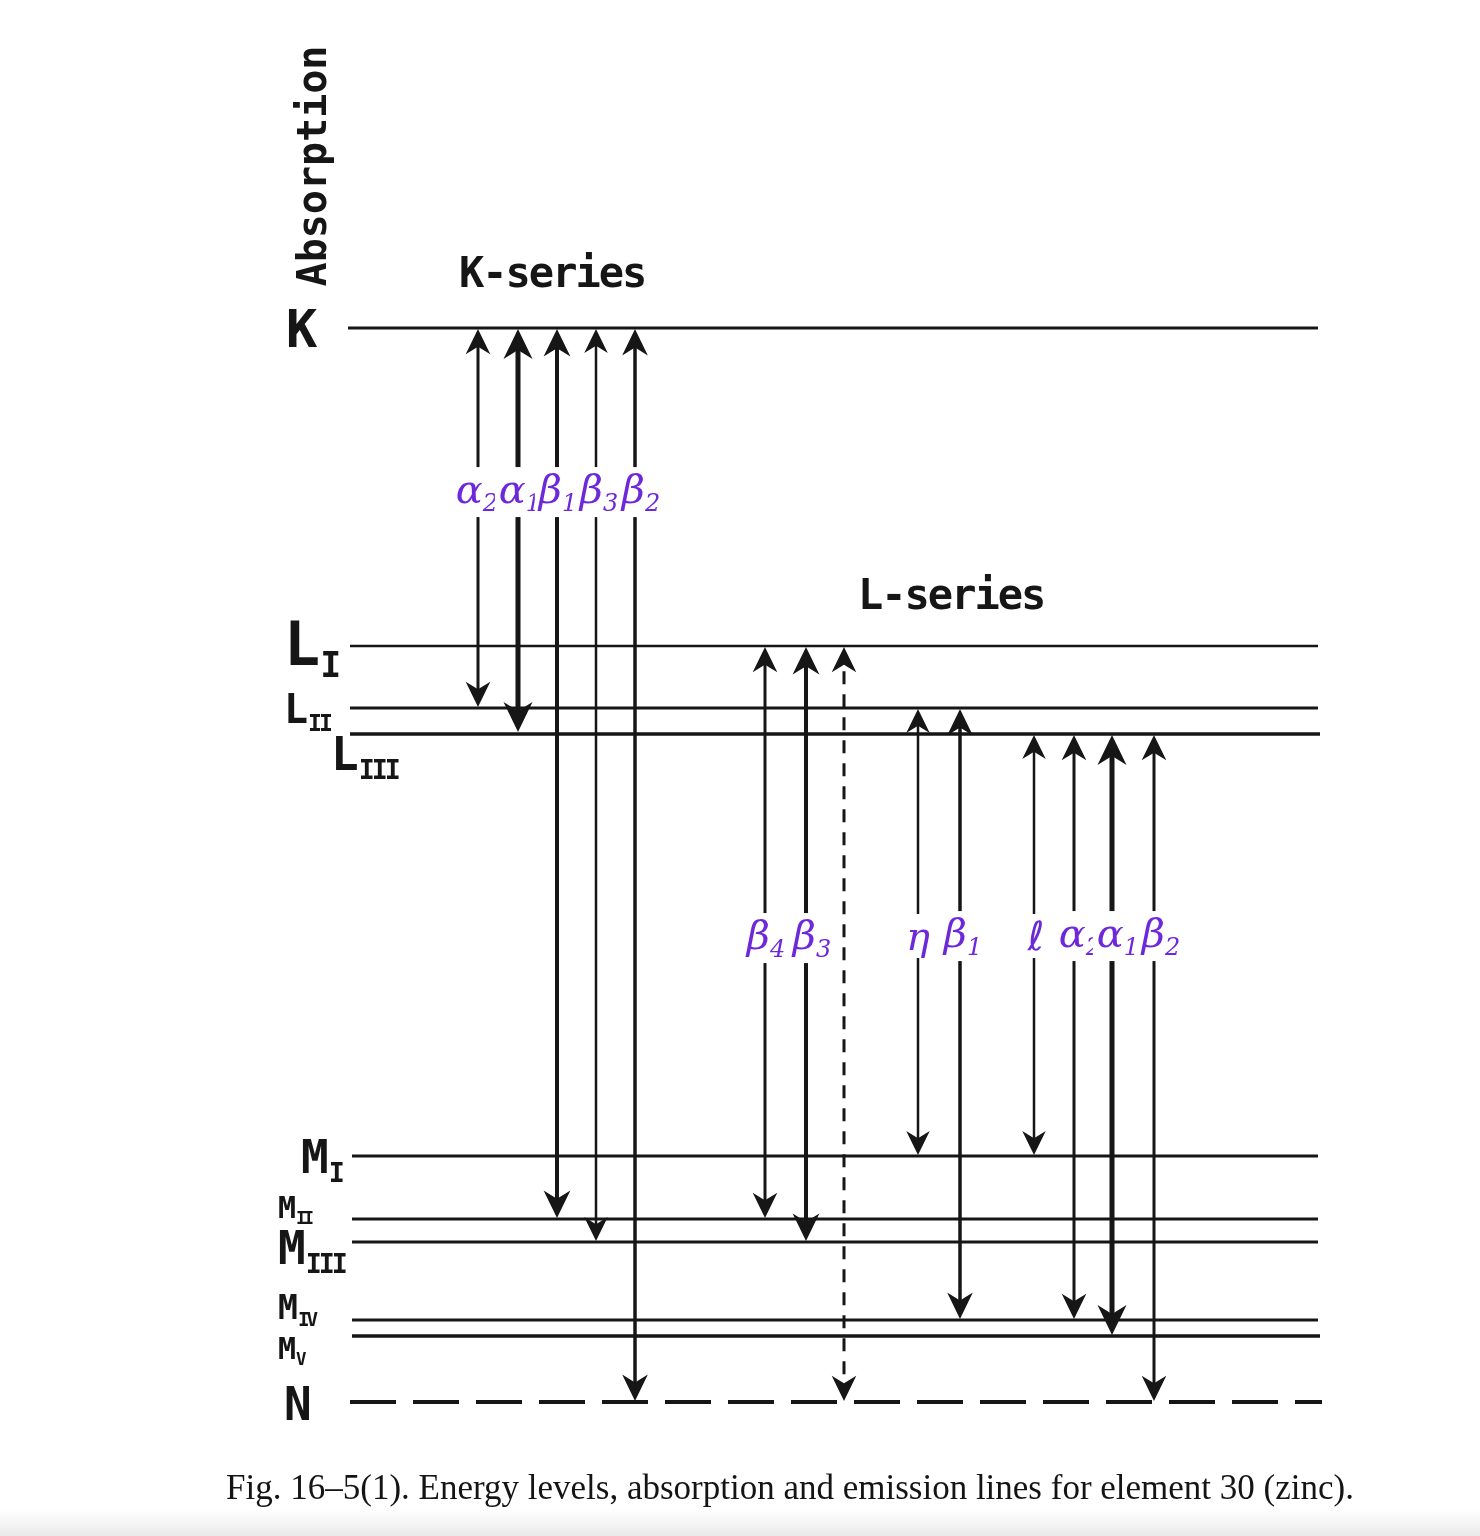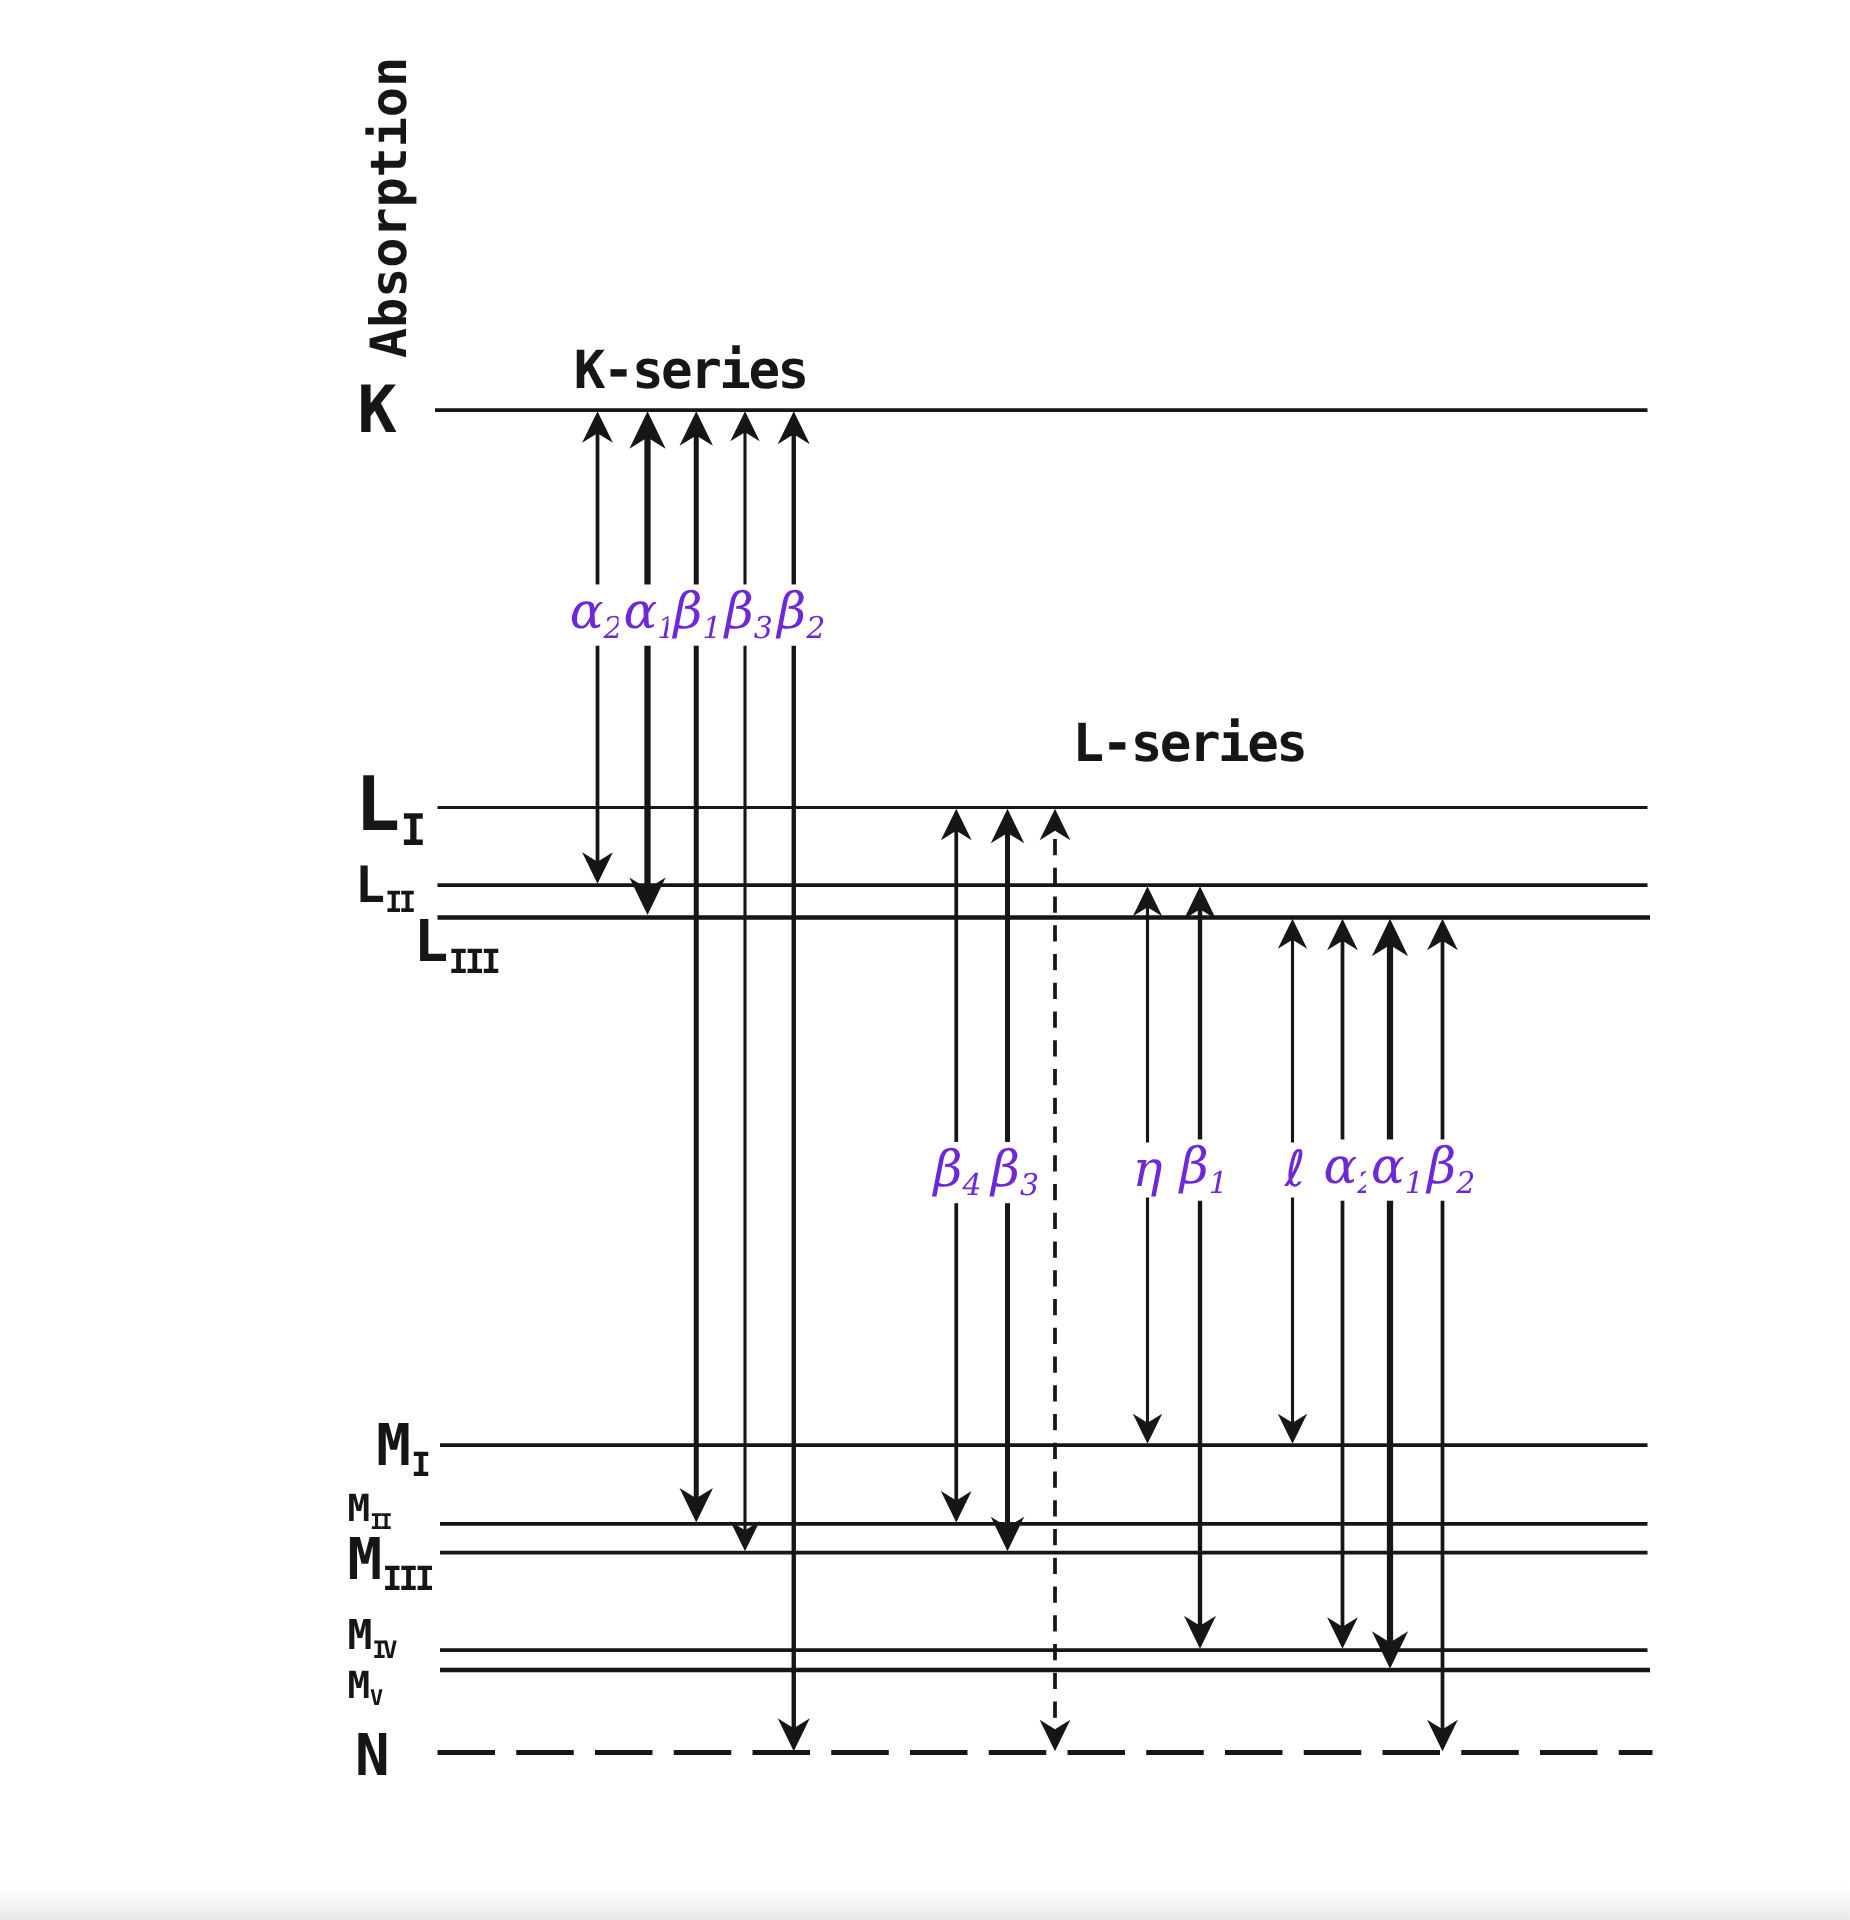--- a/index.html
+++ b/index.html
@@ -17,21 +17,21 @@
     position:absolute;transform:translate(-50%,-50%);
     font-family:"DejaVu Serif","DejaVu Sans",serif;font-style:italic;
     font-size:40px;line-height:1.05;color:#6d28d9;background:#ffffff;
     padding:1px 4px;white-space:nowrap;text-align:center;
   }
   .tr-sub{font-size:0.6em;vertical-align:-0.32em;}
   .series-title{
     position:absolute;font-family:"DejaVu Sans Mono",monospace;font-weight:bold;
     font-size:42px;line-height:1.1;letter-spacing:-2px;color:#161616;white-space:nowrap;z-index:2;
   }
-  #title-k{left:459px;top:250px;margin-top:23px;}
+  #title-k{left:459px;top:250px;}
   #title-l{left:858px;top:572px;}
   .absorption-label{
     position:absolute;left:312px;top:166px;
     transform:translate(-50%,-50%) rotate(-90deg);
     font-family:"DejaVu Sans Mono",monospace;font-weight:bold;
     font-size:40px;letter-spacing:0px;color:#161616;white-space:nowrap;z-index:2;
   }
   .caption{
     position:absolute;left:110px;right:10px;top:1468px;text-align:center;
     font-family:"Liberation Serif",serif;font-size:35px;color:#141414;z-index:2;
@@ -125,15 +125,16 @@
       <div class="tr-label" style="left: 1118px; top: 936px;">α<span class="tr-sub">1</span></div>
       <div class="tr-label" style="left: 1161px; top: 936px;">β<span class="tr-sub">2</span></div>
     </div>
 
   <div class="absorption-label">Absorption</div>
 
   <div id="title-k" class="series-title">K-series</div>
 
   <div id="title-l" class="series-title">L-series</div>
 
+  <div class="caption">Fig. 16–5(1). Energy levels, absorption and emission lines for element 30 (zinc).</div>
 
   <div class="page-edge-shadow"></div>
 </div>
 
 </body></html>

